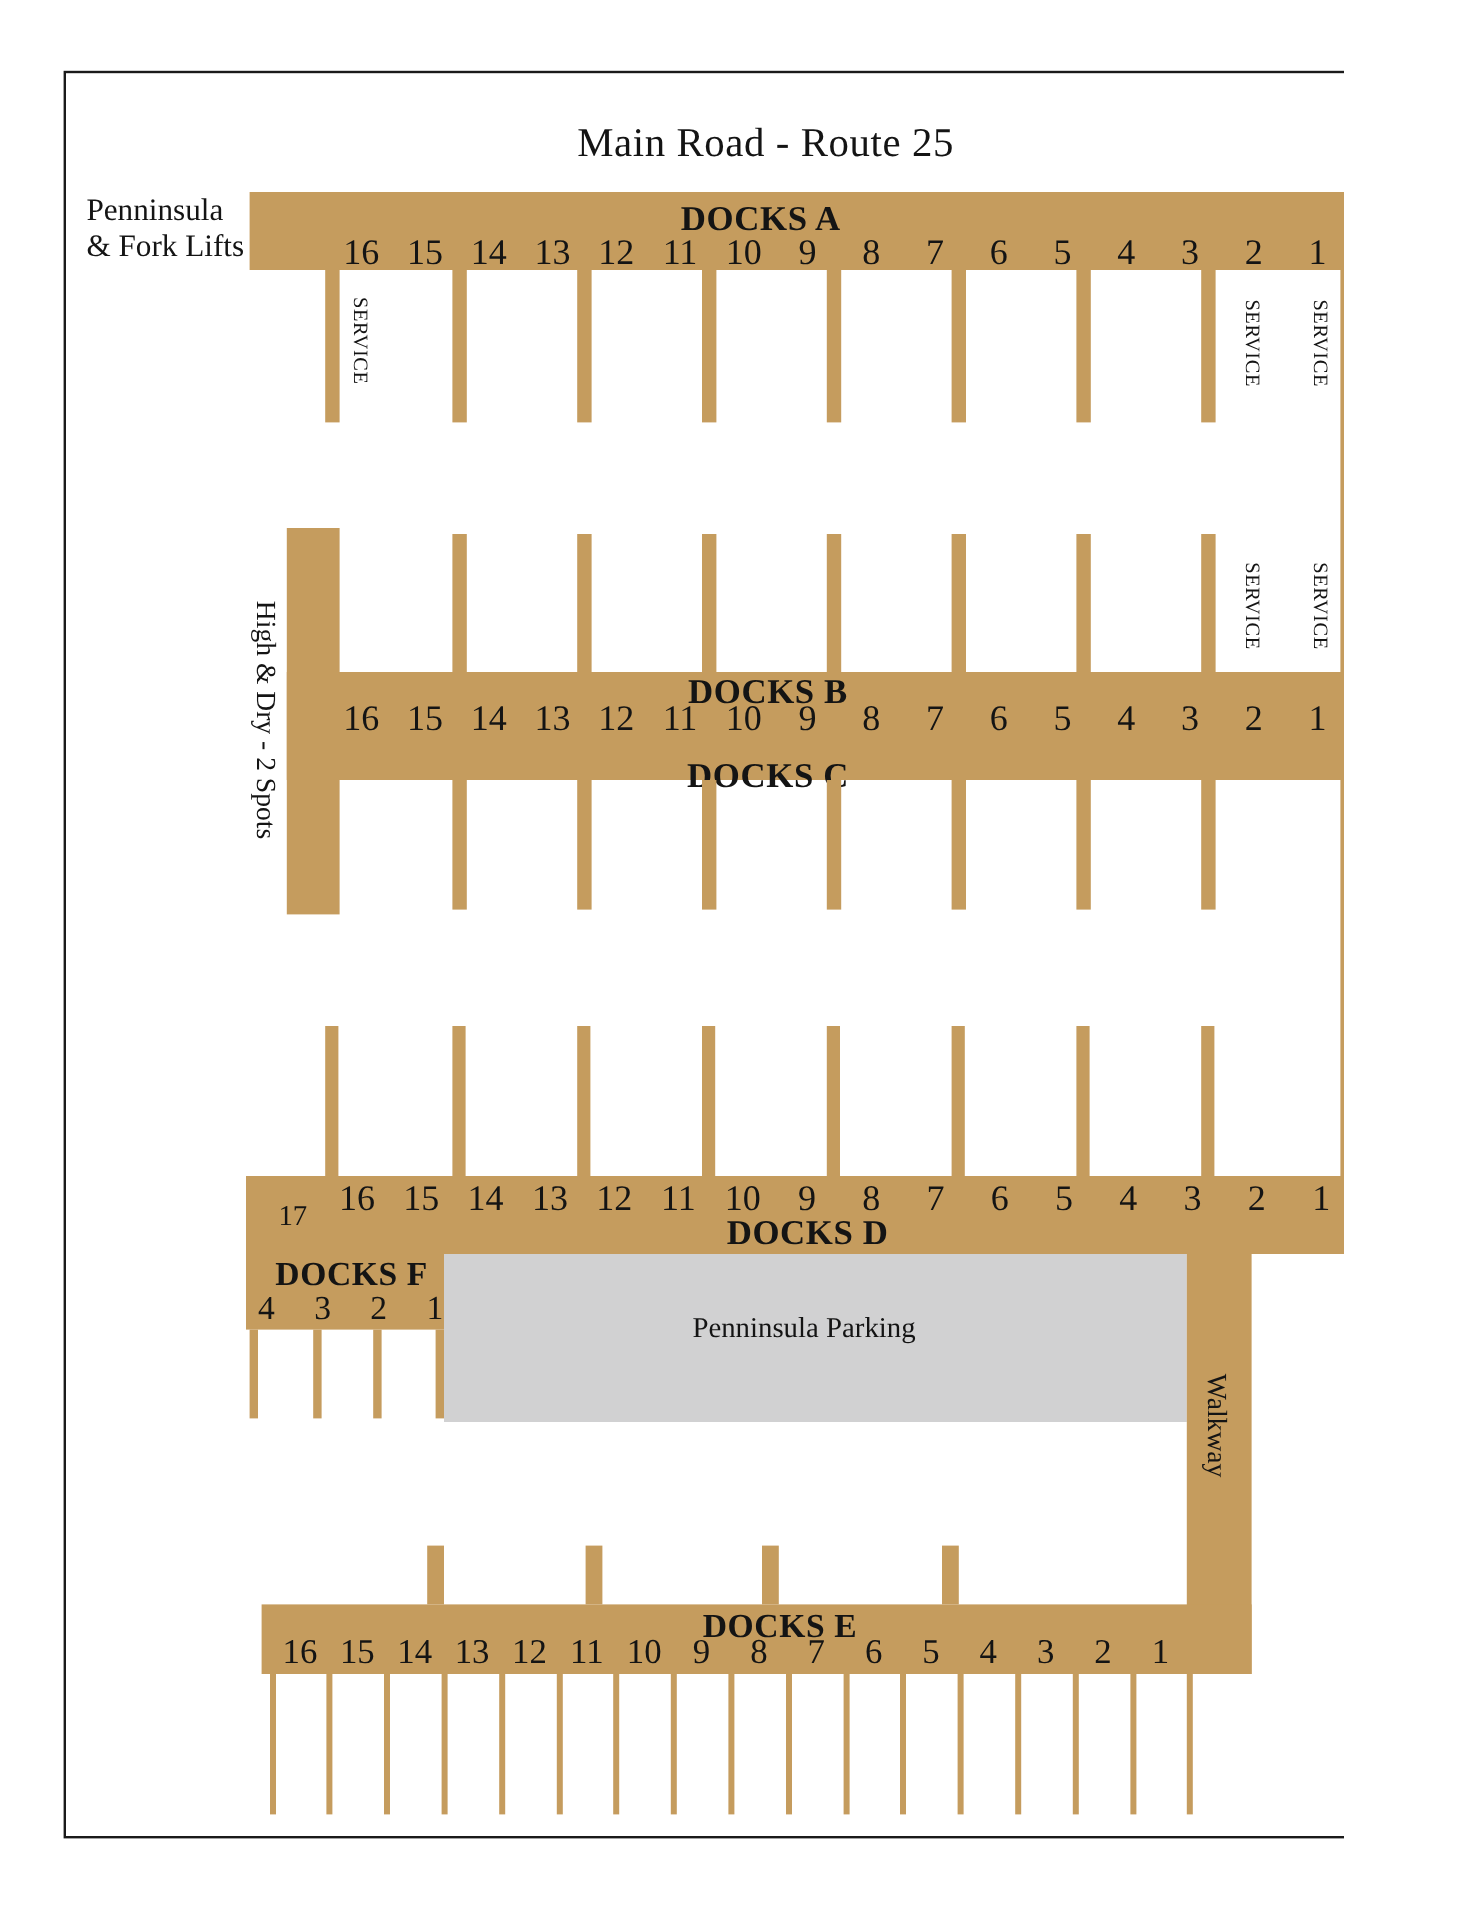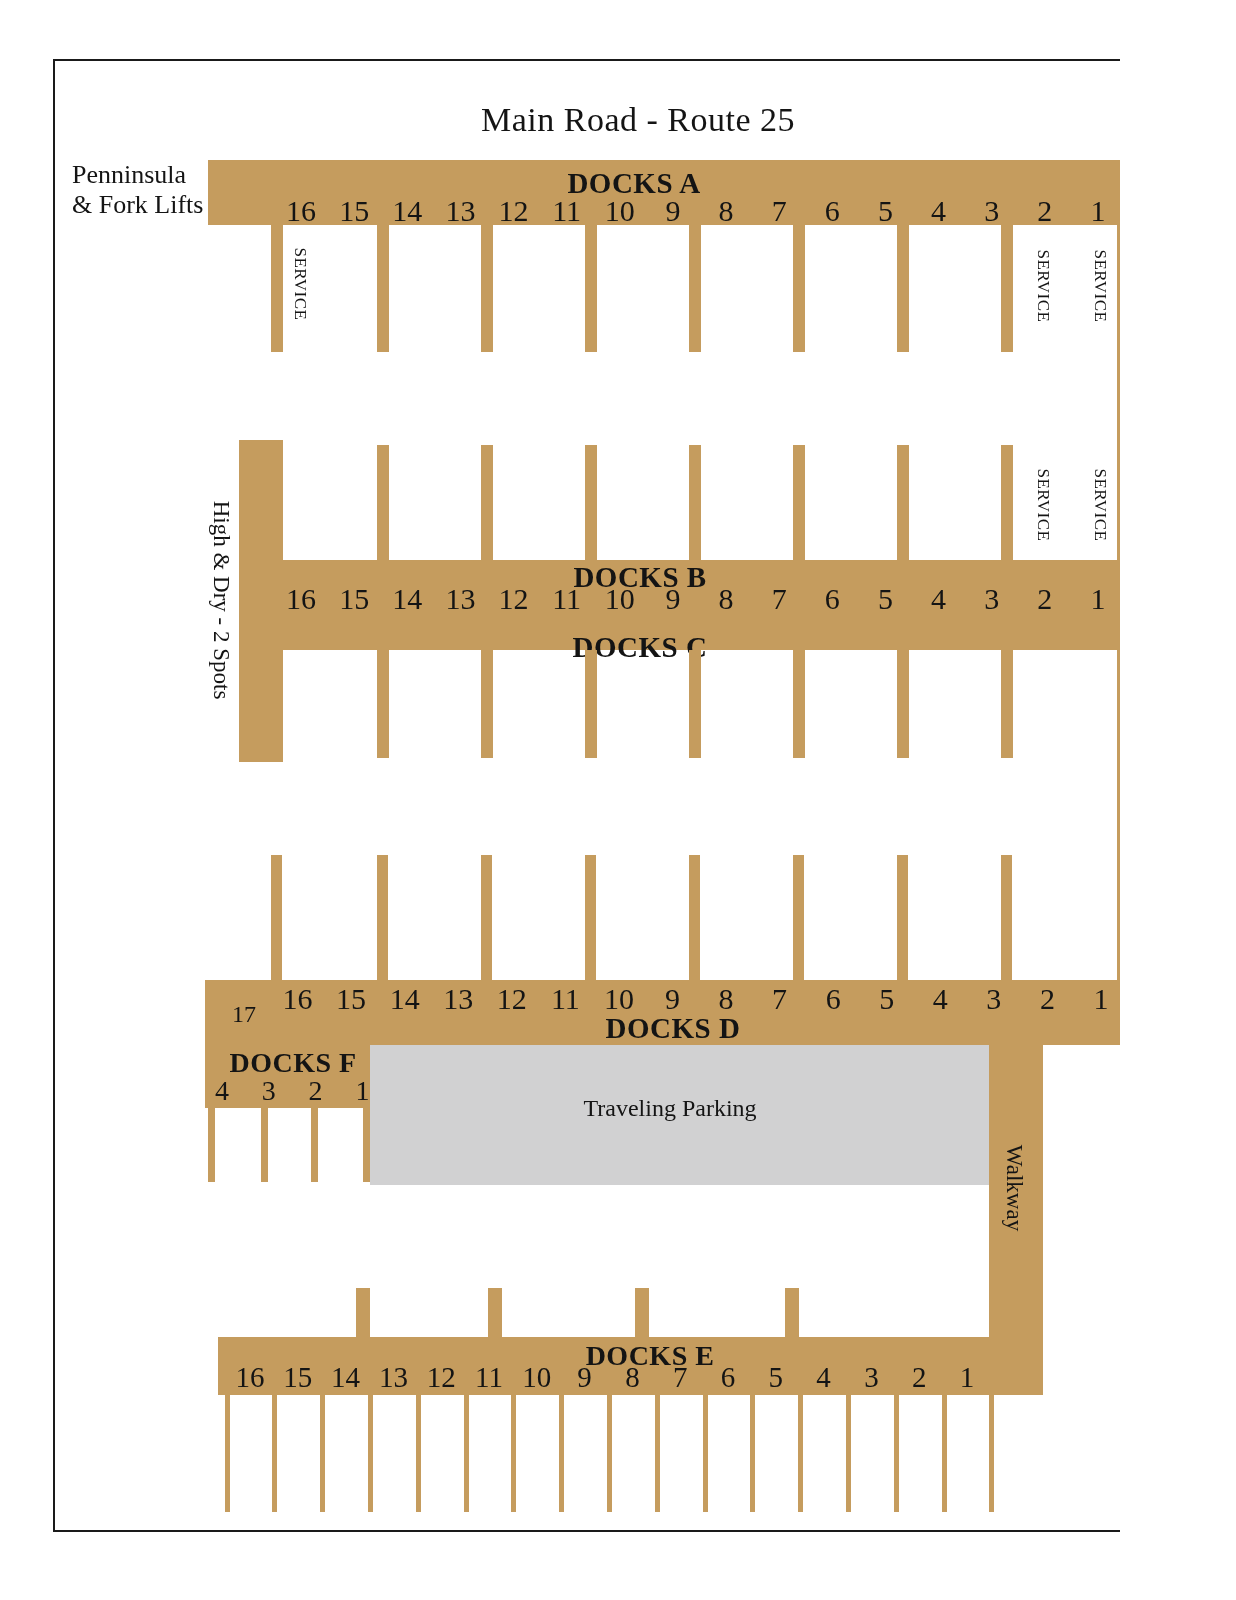--- a/index.html
+++ b/index.html
@@ -57,21 +57,21 @@
   <span class="txt docklabel" style="left:640px;top:577px;">DOCKS B</span>
   <span class="txt docklabel" style="left:640px;top:647px;">DOCKS C</span>
 
   <div class="rect" style="left:205px;top:980px;width:925px;height:65px;"></div>
   <span class="txt docklabel" style="left:673px;top:1028px;">DOCKS D</span>
 
   <div class="rect" style="left:205px;top:1045px;width:165px;height:63px;"></div>
   <span class="txt docklabel" style="left:293px;top:1063px;font-size:28px;">DOCKS F</span>
 
   <div class="parking" style="left:370px;top:1045px;width:619px;height:140px;"></div>
-  <span class="txt parkingtxt" style="left:670px;top:1108px;">Traveling Parking</span>
+  <span class="txt parkingtxt" style="left:670px;top:1108px;">Penninsula Parking</span>
 
   <div class="rect" style="left:989px;top:1045px;width:54px;height:350px;"></div>
   <span class="vtxt walkL" style="left:1014px;top:1188px;">Walkway</span>
 
   <div class="rect" style="left:218px;top:1337px;width:825px;height:58px;"></div>
   <span class="txt docklabel" style="left:650px;top:1356px;font-size:28px;">DOCKS E</span>
 
   <div class="abs" id="overlay" style="left:0;top:0;width:1236px;height:1600px;">
       <span class="num" style="left: 301px; top: 211px; font-size: 30px;">16</span>
       <span class="num" style="left: 354.13px; top: 211px; font-size: 30px;">15</span>

